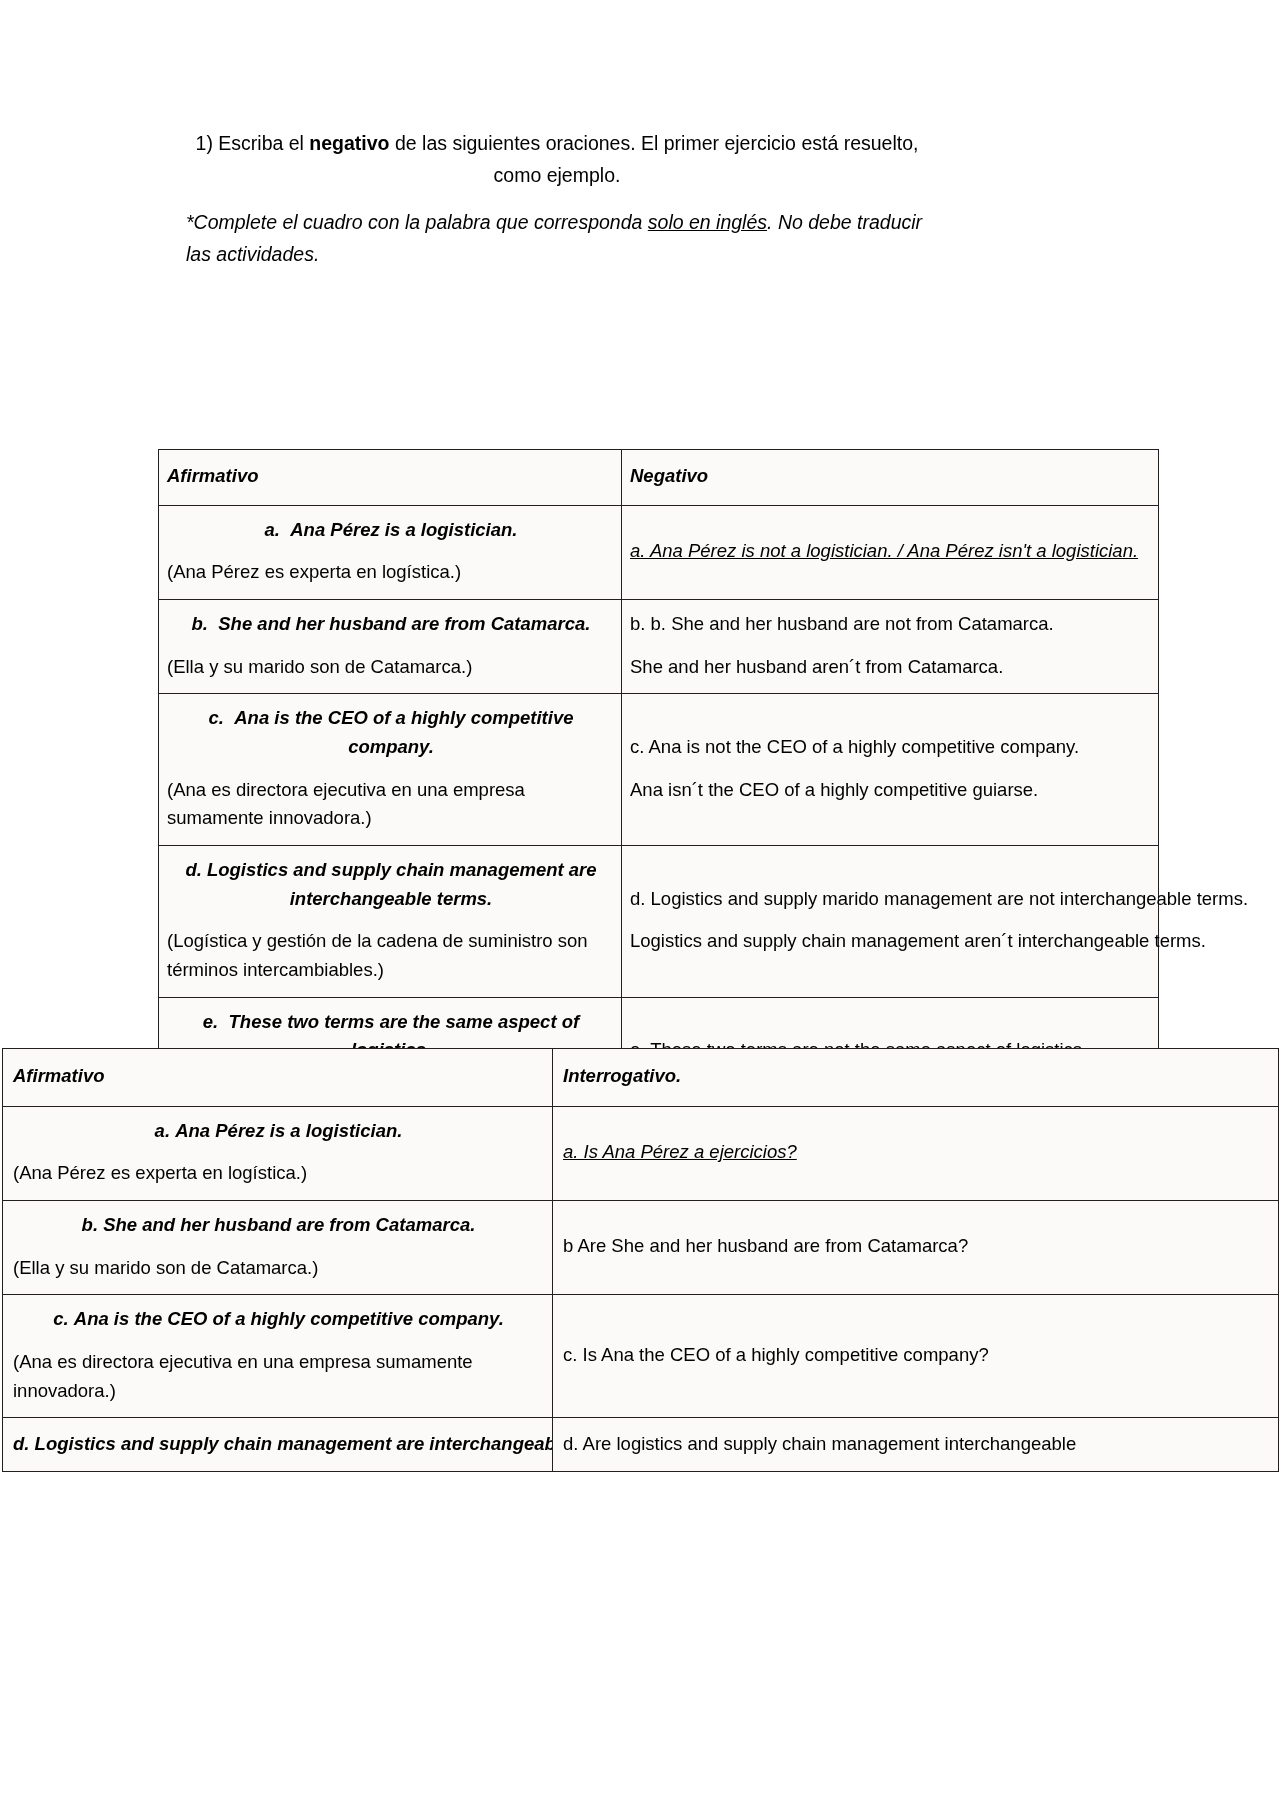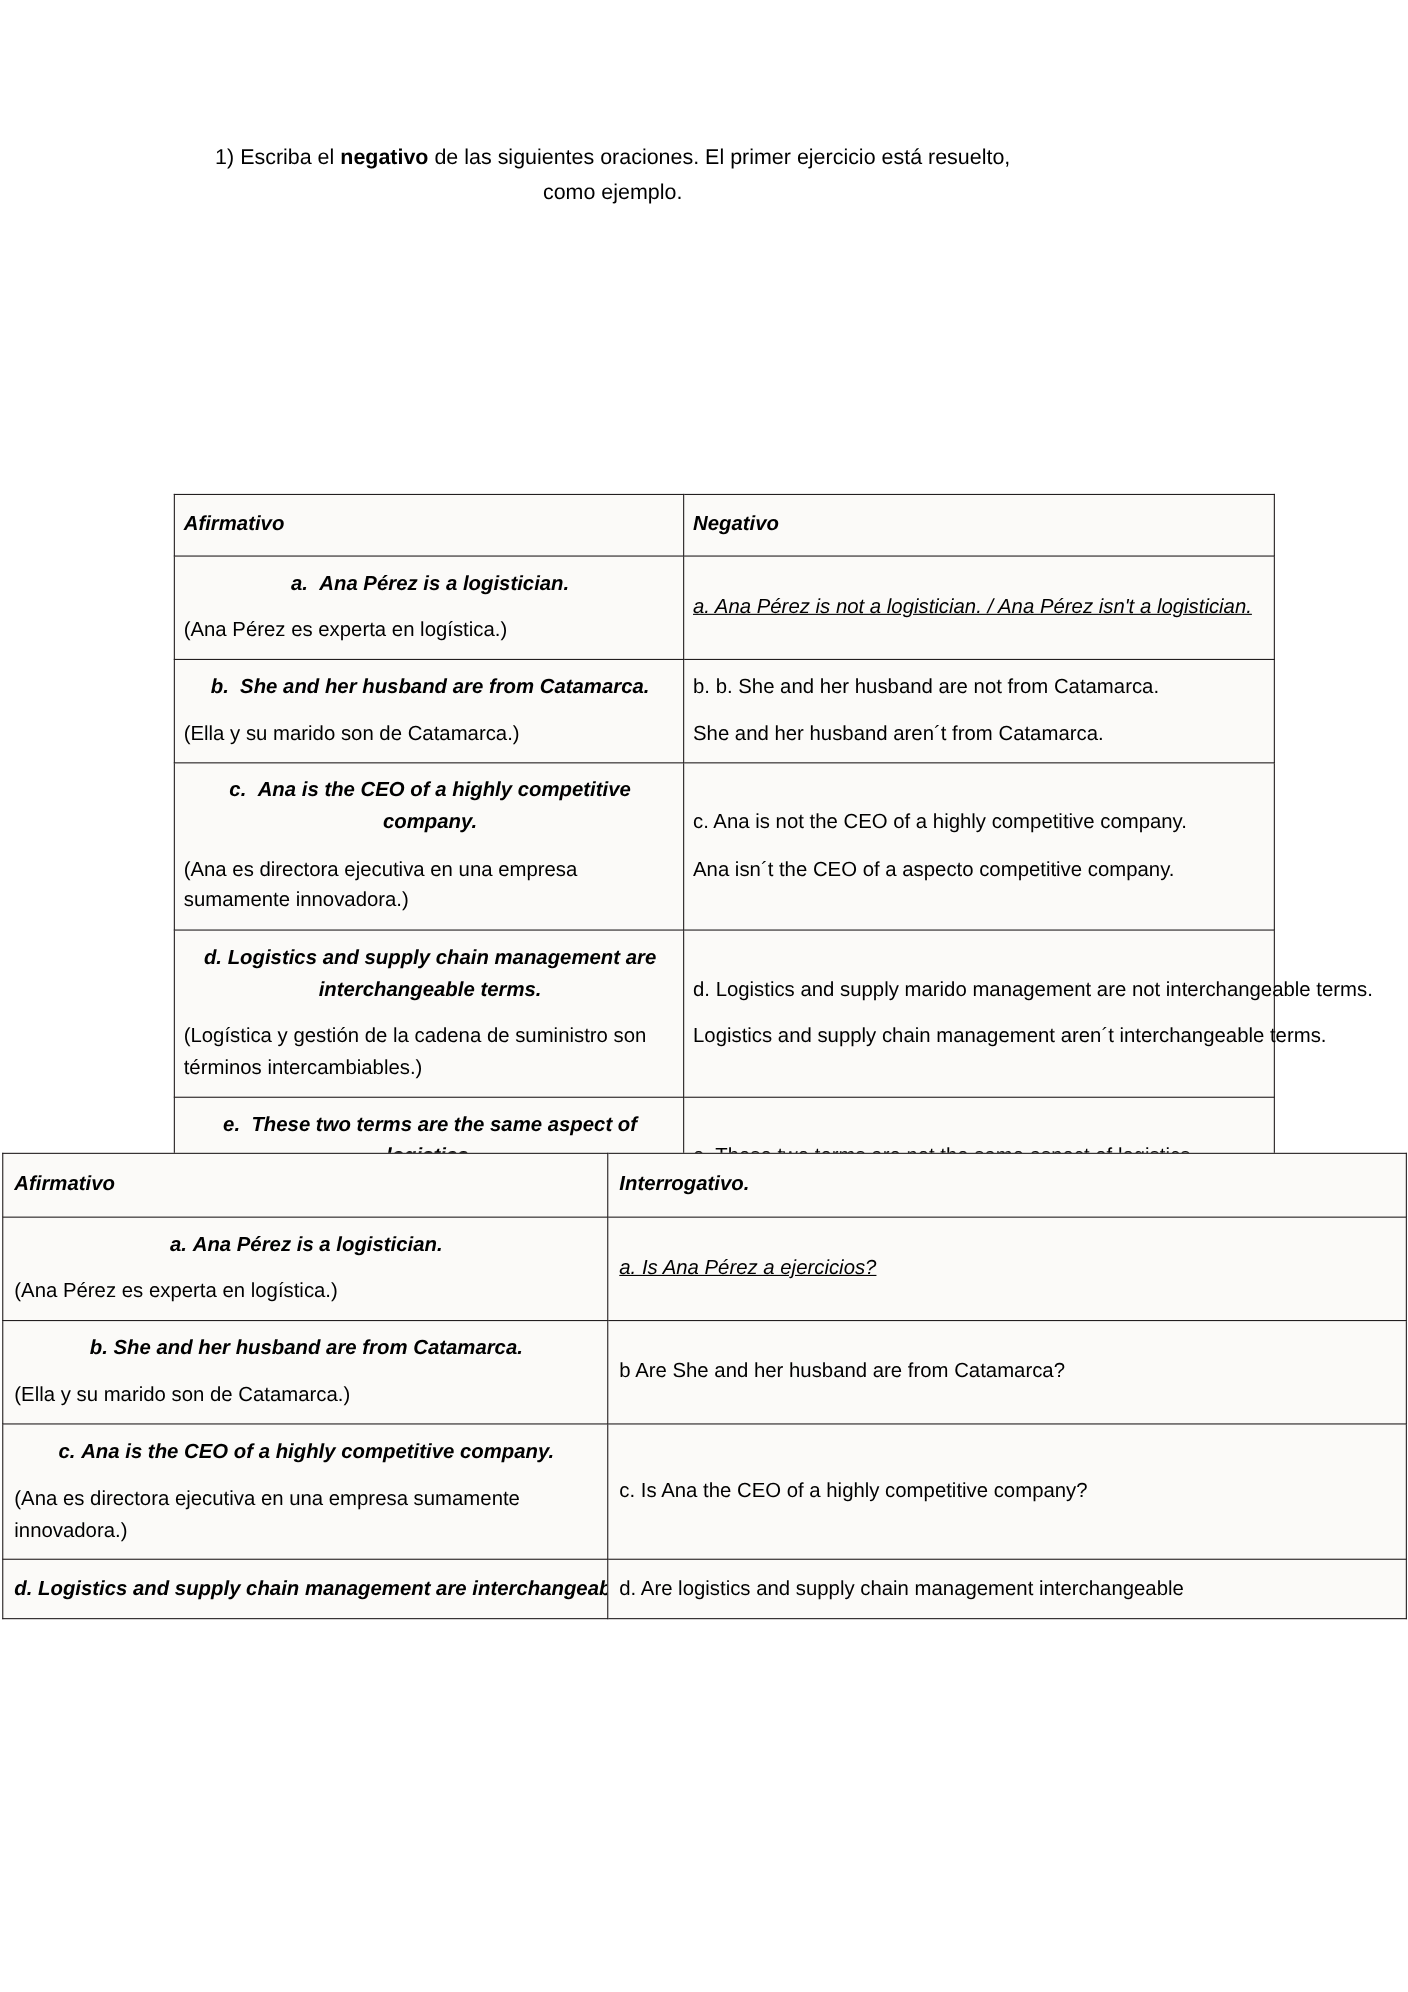--- a/index.html
+++ b/index.html
@@ -127,20 +127,21 @@
 </style>
 </head>
 <body>
 
 <div class="page">
 
   <div class="intro">
     <p class="p1"><span>1) Escriba el </span><span class="bold">negativo</span><span> de las siguientes oraciones. El primer ejercicio está resuelto, como ejemplo.</span></p>
 
 
+    <p class="p-left ital"><span>*Complete el cuadro con la palabra que corresponda </span><span class="uline">solo en inglés</span><span>. No debe traducir las actividades.</span></p>
 
   </div>
 
   <table class="table1">
     <colgroup>
         <col class="col-a">
         <col class="col-b">
       </colgroup>
     <tbody>
       <tr class="head">
@@ -169,21 +170,21 @@
         </td>
       </tr>
 
       <tr>
         <td>
           <p class="cell-en"><span>c.</span>&nbsp;&nbsp;<span>Ana is the CEO of a highly competitive company.</span></p>
           <p class="cell-es">(Ana es directora ejecutiva en una empresa sumamente innovadora.)</p>
         </td>
         <td>
           <p class="cell-line">c. Ana is not the CEO of a highly competitive company.</p>
-          <p class="cell-line">Ana isn´t the CEO of a aspecto competitive company.</p>
+          <p class="cell-line">Ana isn´t the CEO of a highly competitive guiarse.</p>
         </td>
       </tr>
 
       <tr>
         <td>
           <p class="cell-en"><span>d.</span>&nbsp;<span>Logistics and supply chain management are interchangeable terms.</span></p>
           <p class="cell-es">(Logística y gestión de la cadena de suministro son términos intercambiables.)</p>
         </td>
         <td>
           <p class="cell-line">d. Logistics and supply marido management are not interchangeable terms.</p>

